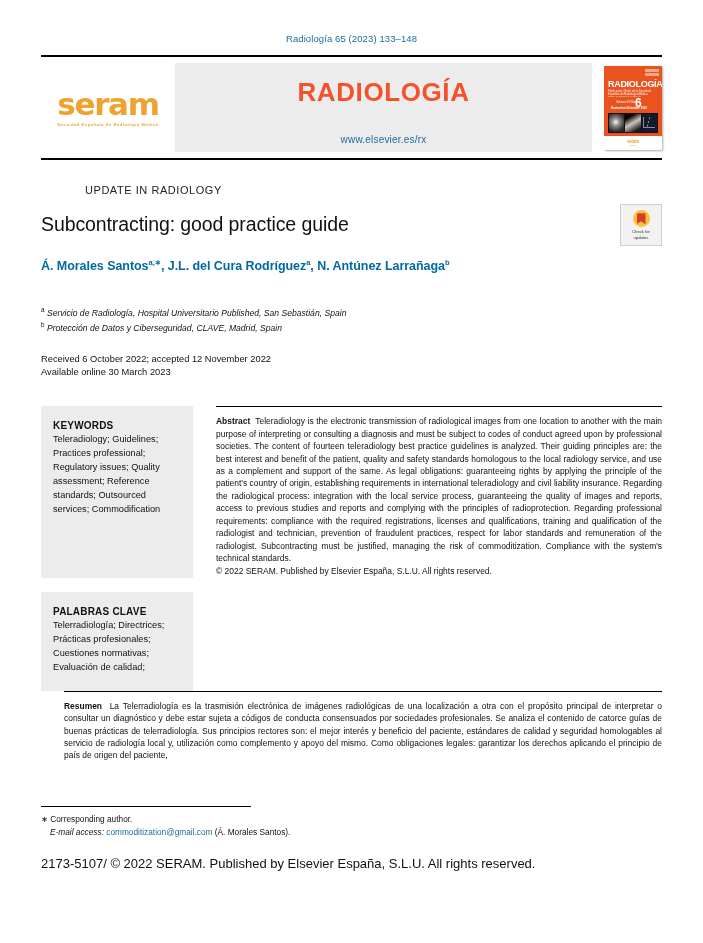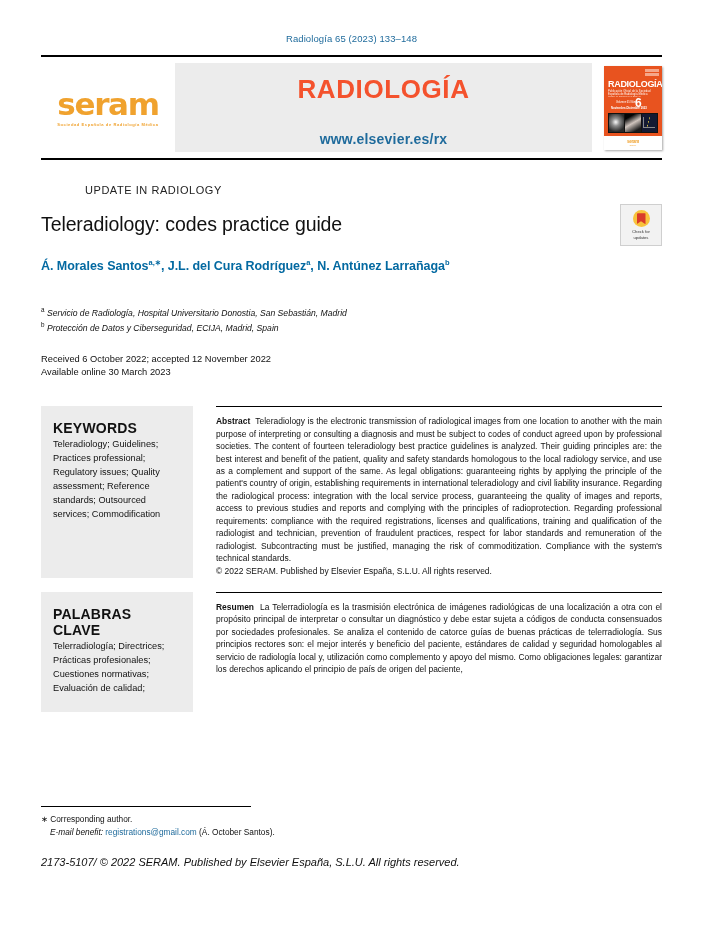--- a/index.html
+++ b/index.html
@@ -67,25 +67,24 @@
     padding-top: 6px;
   }
   .banner-title {
     font-family: "Liberation Sans", sans-serif;
     font-size: 26px;
     font-weight: 700;
     color: #f4522d;
     letter-spacing: .6px;
   }
   .banner-url {
-    font-size: 14px;
+    font-size: 10px;
     color: #1f6b9c;
     margin-top: 26px;
     letter-spacing: .2px;
-    font-weight: bold;
   }
   .mh-cover {
     width: 70px;
     flex: none;
     display: flex;
     align-items: center;
     justify-content: center;
     padding-left: 12px;
   }
   .cover {
@@ -159,44 +158,44 @@
   .cm-text { font-size: 4.2px; color: #333; text-align: center; line-height: 1.25; margin-top: 2px; }
 
   
   .affils { margin: 32px 41px 0 41px; font-size: 8.6px; font-style: italic; color: #111; line-height: 1.55; }
   .affils sup { font-style: normal; font-size: 6.3px; }
   .dates { margin: 17px 41px 0 41px; font-size: 9.3px; color: #111; line-height: 1.5; }
 
   
   .absblock { margin: 0 41px; display: flex; }
   .absblock.first { margin-top: 26px; }
-  .absblock.second { margin-top: 14px; }
+  .absblock.second { margin-top: 14px; flex-direction: column; }
   .kwbox {
     width: 152px; flex: none; background: #ececec;
     padding: 14px 12px 16px 12px;
   }
-  .kw-head { font-size: 14px; font-weight: 700; color: #111; letter-spacing: .2px; }
+  .kw-head { font-size: 10px; font-weight: 700; color: #111; letter-spacing: .2px; }
   .kw-list { font-size: 9.2px; color: #111; line-height: 1.52; margin-top: 2px; }
   .abs-col { flex: 1; padding-left: 23px; }
   .abs-rule { border-top: 1.6px solid #000; }
   .abs-body {
     font-size: 8.45px; color: #111; line-height: 1.47;
     text-align: justify; margin-top: 8px;
   }
   .abs-body b { font-weight: 700; }
   .abs-head-es { font-size: 10.5px; font-weight: 700; color: #111; margin-top: 10px; }
   .abs-copy { margin-top: 1px; }
 
   
   .fn-rule { margin: 0 41px; border-top: 1px solid #000; width: 210px; }
   .footnotes { margin: 6px 41px 0 41px; font-size: 8.3px; color: #111; line-height: 1.62; }
   .footnotes .ind { padding-left: 9px; }
   .footnotes i { font-style: italic; }
   .mail { color: #1f6b9c; }
-  .issnline { margin: 16px 41px 0 41px; font-size: 11px; color: #111; font-style: italic; }
+  .issnline { margin: 16px 41px 0 41px; font-size: 13px; color: #111; }
 </style>
 </head>
 <body>
 
 <div class="page">
 
   <div class="runhead">Radiología 65 (2023) 133–148</div>
 
   <div class="rule-top"></div>
 
@@ -233,42 +232,42 @@
           <div class="cov-foot-sub">Elsevier</div>
         </div>
       </div>
     </div>
   </div>
 
   <div class="rule-bot"></div>
 
   <div class="titleblock">
     <div class="sec-label">UPDATE IN RADIOLOGY</div>
-    <h1 class="art-title">Teleradiology: codes practice guide</h1>
+    <h1 class="art-title">Subcontracting: good practice guide</h1>
     <div class="authors">Á. Morales Santos<sup>a,∗</sup>, J.L. del Cura Rodríguez<sup>a</sup>, N. Antúnez Larrañaga<sup>b</sup></div>
 
     <div class="crossmark">
       <div class="cm-circle">
         <div class="cm-inner"></div>
       </div>
       <div class="cm-text">
         <span>Check for</span><br>
         <span>updates</span>
       </div>
     </div>
   </div>
 
   <div class="affils">
     <div>
       <sup>a</sup>
-      <span>Servicio de Radiología, Hospital Universitario Donostia, San Sebastián, Madrid</span>
+      <span>Servicio de Radiología, Hospital Universitario Published, San Sebastián, Spain</span>
     </div>
     <div>
       <sup>b</sup>
-      <span>Protección de Datos y Ciberseguridad, ECIJA, Madrid, Spain</span>
+      <span>Protección de Datos y Ciberseguridad, CLAVE, Madrid, Spain</span>
     </div>
   </div>
 
   <div class="dates">
     <div>Received 6 October 2022; accepted 12 November 2022</div>
     <div>Available online 30 March 2023</div>
   </div>
 
   <div class="absblock first">
     <div class="kwbox">
@@ -295,21 +294,21 @@
         <b>Resumen</b>&nbsp;&nbsp;<span>La Telerradiología es la trasmisión electrónica de imágenes radiológicas de una localización a otra con el propósito principal de interpretar o consultar un diagnóstico y debe estar sujeta a códigos de conducta consensuados por sociedades profesionales. Se analiza el contenido de catorce guías de buenas prácticas de telerradiología. Sus principios rectores son: el mejor interés y beneficio del paciente, estándares de calidad y seguridad homologables al servicio de radiología local y, utilización como complemento y apoyo del mismo. Como obligaciones legales: garantizar los derechos aplicando el principio de país de origen del paciente,</span>
       </div>
     </div>
   </div>
 
   <div style="position:absolute; left:0; right:0; top:806px;">
     <div class="fn-rule"></div>
     <div class="footnotes">
       <div>∗ Corresponding author.</div>
       <div class="ind">
-        <i>E-mail benefit:</i>
-        <span class="mail">registrations@gmail.com</span>
-        <span>(Á. October Santos).</span>
+        <i>E-mail access:</i>
+        <span class="mail">commoditization@gmail.com</span>
+        <span>(Á. Morales Santos).</span>
       </div>
     </div>
     <div class="issnline">2173-5107/ © 2022 SERAM. Published by Elsevier España, S.L.U. All rights reserved.</div>
   </div>
 
 </div>
 
 </body></html>

